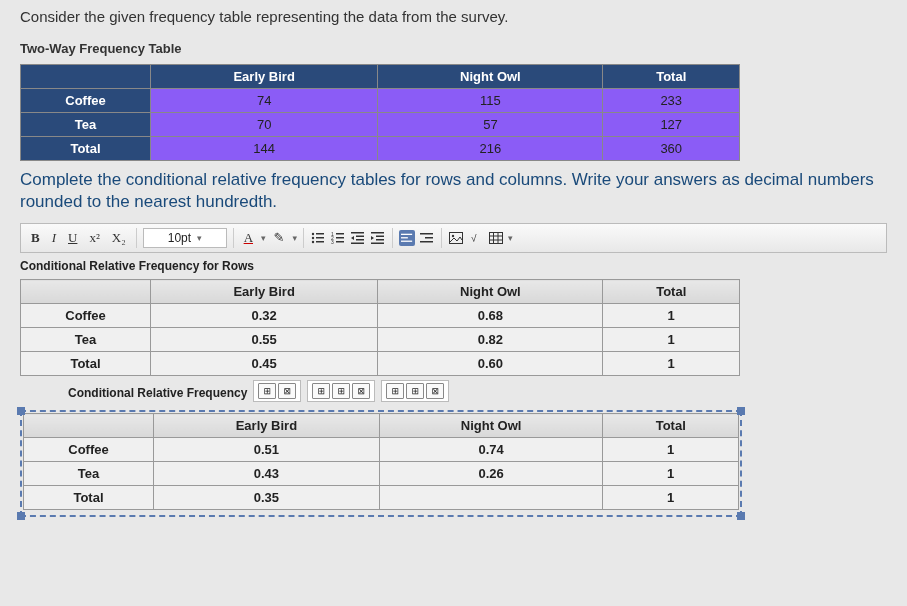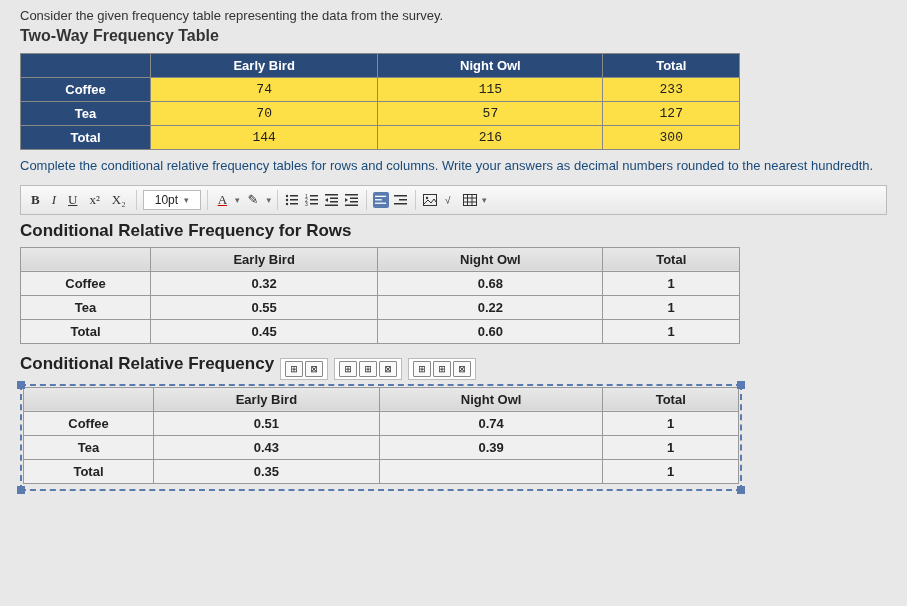--- a/index.html
+++ b/index.html
@@ -1,40 +1,40 @@
 <!DOCTYPE html>
 <html><head>
 <meta charset="utf-8">
 <style>
 * { box-sizing: border-box; margin: 0; padding: 0; }
 body { font-family: Arial, sans-serif; background: #e8e8e8; width: 907px; height: 606px; overflow: hidden; font-size: 13px; color: #222; }
 .page { padding: 8px 20px; }
-.prompt-text { color: #333; font-size: 13px; margin-bottom: 4px; }
-.subtitle { font-weight: bold; font-size: 16px; margin-bottom: 8px; color: #333; }
+.prompt-text { color: #333; font-size: 15px; margin-bottom: 16px; }
+.subtitle { font-weight: bold; font-size: 13px; margin-bottom: 8px; color: #333; }
 .freq-table { width: 720px; border-collapse: collapse; margin-bottom: 8px; }
 .freq-table th, .freq-table td { border: 1px solid #888; padding: 4px 8px; text-align: center; font-size: 13px; }
 .freq-table th { background: #2a4a7a; color: #fff; font-weight: bold; }
 .freq-table .rowhead { background: #2a4a7a; color: #fff; font-weight: bold; width: 130px; }
-.freq-table td { background: #fde047; font-family: Liberation Mono, monospace; }
-.instruct { color: #1a4a7a; font-size: 13px; margin: 6px 0 10px 0; line-height: 1.3; }
+.freq-table td { background: #8b5cf6; }
+.instruct { color: #1a4a7a; font-size: 17px; margin: 6px 0 10px 0; line-height: 1.3; }
 .toolbar { display: flex; align-items: center; gap: 4px; background: linear-gradient(#fafafa,#e8e8e8); border: 1px solid #bbb; padding: 4px 6px; font-size: 13px; margin-bottom: 6px; }
 .tb-btn { padding: 2px 4px; cursor: pointer; color: #333; font-family: 'Times New Roman', serif; }
-.tb-sel { border: 1px solid #bbb; background: #fff; padding: 2px 11px; font-size: 12px; display: flex; align-items: center; gap: 6px; }
+.tb-sel { border: 1px solid #bbb; background: #fff; padding: 2px 24px; font-size: 12px; display: flex; align-items: center; gap: 6px; }
 .tb-sep { width: 1px; height: 20px; background: #ccc; margin: 0 2px; }
 .tb-icon { width: 16px; height: 16px; display: inline-flex; align-items: center; justify-content: center; cursor: pointer; }
 .active-align { background: #5a7ab0; border-radius: 2px; padding: 2px; }
 .active-align svg { color: #fff; }
-.section-title { font-weight: bold; font-size: 17px; margin: 6px 0; color: #222; }
+.section-title { font-weight: bold; font-size: 12px; margin: 6px 0; color: #222; }
 .cond-table { width: 720px; border-collapse: collapse; margin-bottom: 4px; }
 .cond-table th, .cond-table td { border: 1px solid #999; padding: 4px 8px; text-align: center; font-size: 13px; background: #f0f0f0; font-weight: bold; }
 .cond-table th { background: linear-gradient(#e8e8e8,#d8d8d8); font-weight: bold; }
 .cond-table .rowhead { font-weight: bold; width: 130px; }
 .table-toolbar { display: inline-flex; gap: 2px; background: #fff; border: 1px solid #bbb; padding: 2px 4px; vertical-align: middle; }
 .tb-small { width: 18px; height: 16px; border: 1px solid #888; border-radius: 1px; background: #fafafa; cursor: pointer; display: inline-flex; align-items: center; justify-content: center; font-size: 9px; }
-.cond-label-row { display: flex; align-items: flex-end; gap: 6px; margin-bottom: 4px; }
+.cond-label-row { display: flex; align-items: flex-start; gap: 6px; margin-bottom: 4px; margin-left: 48px; }
 .selected-table-wrap { border: 2px dashed #5a7ab0; position: relative; padding: 1px; }
 .handle { width: 8px; height: 8px; background: #5a7ab0; position: absolute; }
 .h-tl { top: -5px; left: -5px; } .h-tr { top: -5px; right: -5px; }
 .h-bl { bottom: -5px; left: -5px; } .h-br { bottom: -5px; right: -5px; }
 svg { display: block; }
 .chev { font-size: 9px; color: #666; }
 </style>
 </head>
 <body>
 
@@ -59,21 +59,21 @@
     <tr>
       <th class="rowhead">Tea</th>
       <td>70</td>
       <td>57</td>
       <td>127</td>
     </tr>
     <tr>
       <th class="rowhead">Total</th>
       <td>144</td>
       <td>216</td>
-      <td>300</td>
+      <td>360</td>
     </tr>
   </tbody>
     </table>
 
   <div class="instruct">Complete the conditional relative frequency tables for rows and columns. Write your answers as decimal numbers rounded to the nearest hundredth.</div>
 
   <div class="toolbar">
     <span class="tb-btn" style="font-weight:bold">B</span>
     <span class="tb-btn" style="font-style:italic">I</span>
     <span class="tb-btn" style="text-decoration:underline">U</span>
@@ -180,21 +180,21 @@
     </tr>
     <tr>
       <td class="rowhead">Coffee</td>
       <td>0.32</td>
       <td>0.68</td>
       <td>1</td>
     </tr>
     <tr>
       <td class="rowhead">Tea</td>
       <td>0.55</td>
-      <td>0.22</td>
+      <td>0.82</td>
       <td>1</td>
     </tr>
     <tr>
       <td class="rowhead">Total</td>
       <td>0.45</td>
       <td>0.60</td>
       <td>1</td>
     </tr>
   </tbody>
     </table>
@@ -232,21 +232,21 @@
       </tr>
       <tr>
         <td class="rowhead">Coffee</td>
         <td>0.51</td>
         <td>0.74</td>
         <td>1</td>
       </tr>
       <tr>
         <td class="rowhead">Tea</td>
         <td>0.43</td>
-        <td>0.39</td>
+        <td>0.26</td>
         <td>1</td>
       </tr>
       <tr>
         <td class="rowhead">Total</td>
         <td>0.35</td>
         <td></td>
         <td>1</td>
       </tr>
     </tbody>
       </table>

